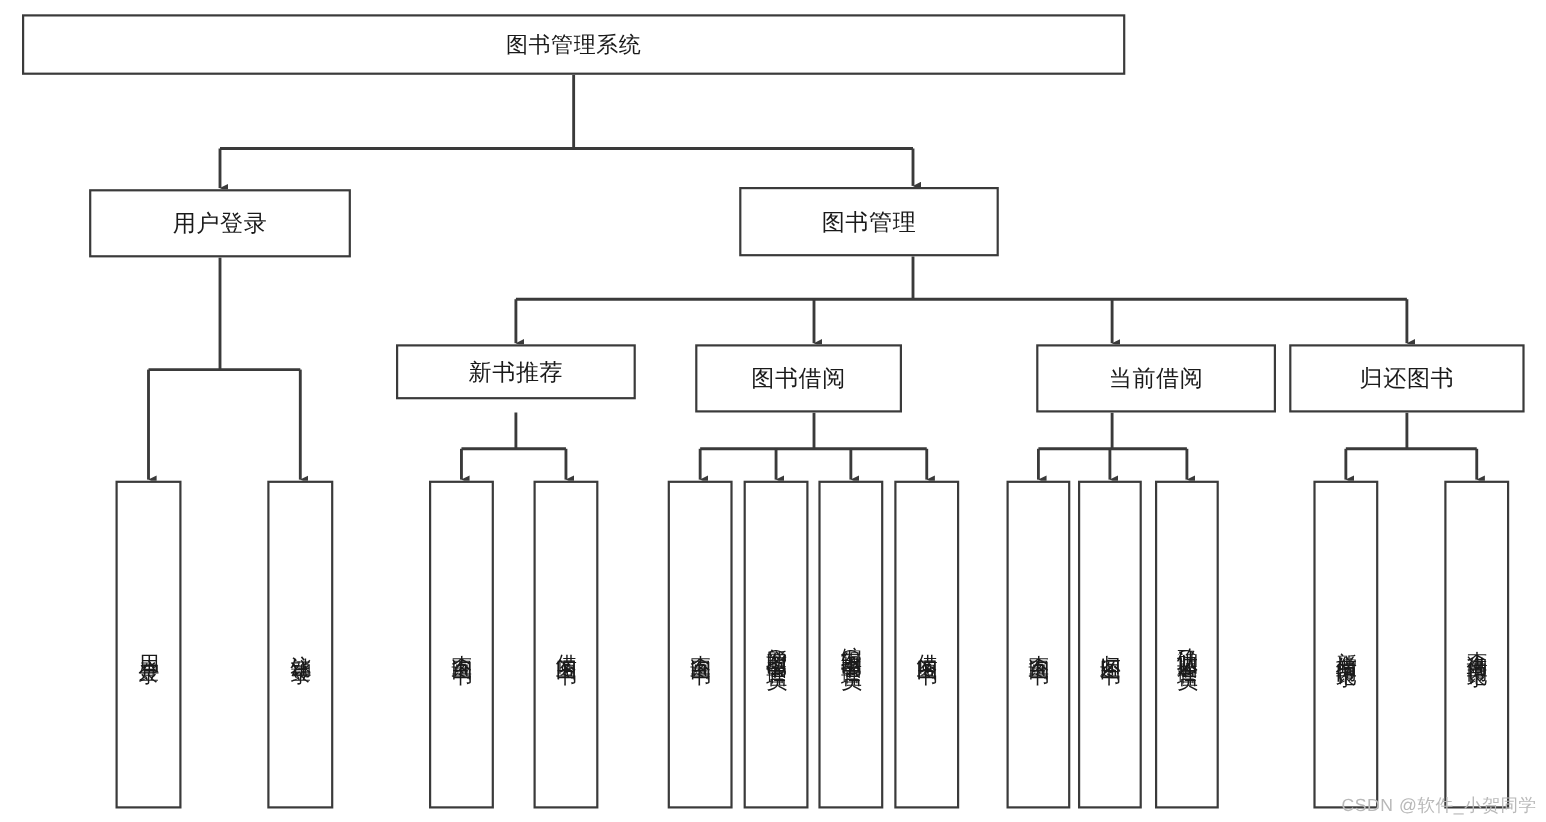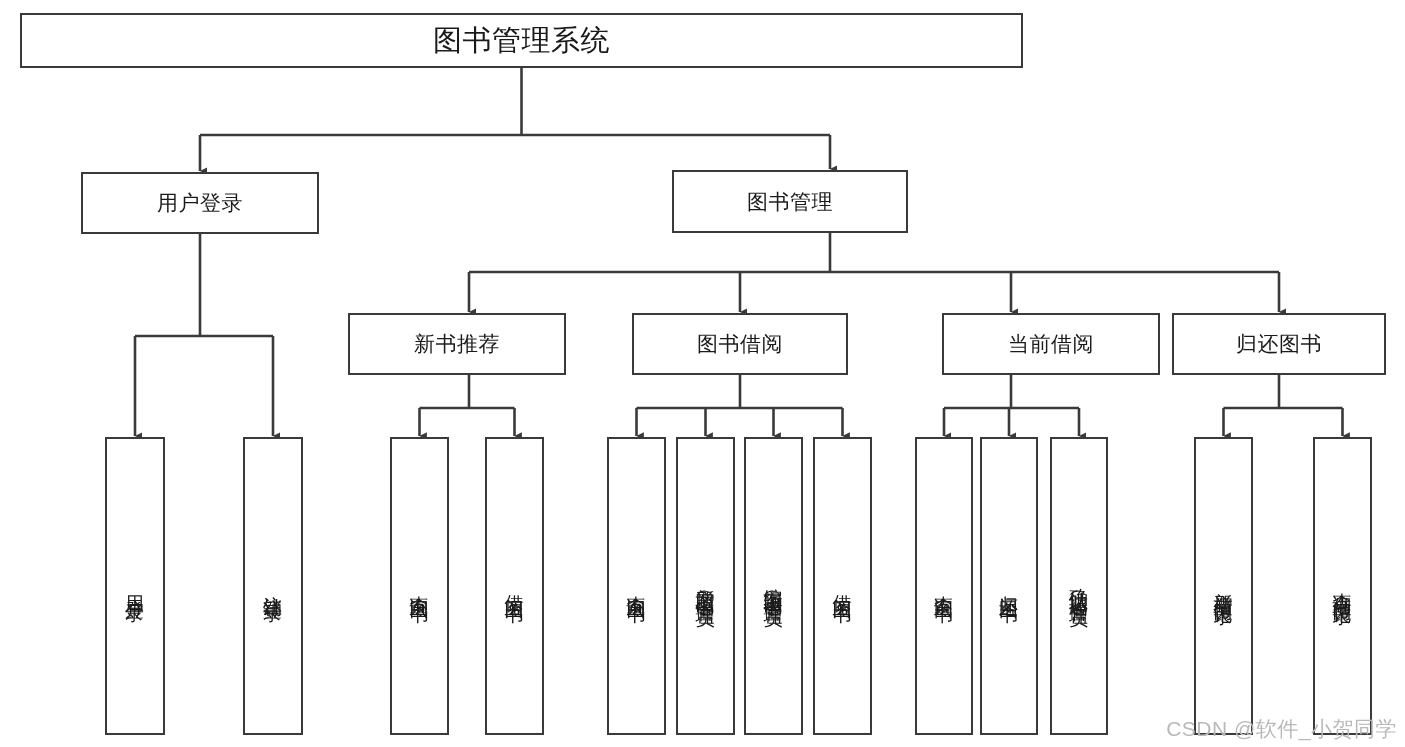--- a/index.html
+++ b/index.html
@@ -48,28 +48,28 @@
     line-height: 1;
   }
   .node-label {
     white-space: nowrap;
   }
   .node-box.vertical .node-label {
     writing-mode: vertical-rl;
     text-orientation: upright;
   }
   .node-box.root {
-    font-size: 29px;
+    font-size: 20px;
     justify-content: center;
   }
   #watermark {
     position: absolute;
     right: 8px;
     bottom: 4px;
-    font-size: 21px;
+    font-size: 16px;
     color: #b9b9b9;
     letter-spacing: 0.5px;
     white-space: nowrap;
     pointer-events: none;
   }
 </style>
 </head>
 <body>
 
 <div id="diagram-root">
@@ -120,24 +120,24 @@
   <div id="node-layer">
       <div class="node-box horizontal root" style="left: 20px; top: 13px; width: 1003px; height: 55px;">
         <span class="node-label">图书管理系统</span>
       </div>
       <div class="node-box horizontal" style="left: 81px; top: 172px; width: 238px; height: 62px;">
         <span class="node-label">用户登录</span>
       </div>
       <div class="node-box horizontal" style="left: 672px; top: 170px; width: 236px; height: 63px;">
         <span class="node-label">图书管理</span>
       </div>
-      <div class="node-box horizontal" style="left: 348px; top: 313px; width: 218px; height: 62px;">
+      <div class="node-box horizontal" style="left: 360px; top: 313px; width: 218px; height: 50px;">
         <span class="node-label">新书推荐</span>
       </div>
-      <div class="node-box horizontal" style="left: 632px; top: 313px; width: 216px; height: 62px;">
+      <div class="node-box horizontal" style="left: 632px; top: 313px; width: 188px; height: 62px;">
         <span class="node-label">图书借阅</span>
       </div>
       <div class="node-box horizontal" style="left: 902px; top: 313px; width: 218px; height: 62px; margin-left: 40px;">
         <span class="node-label">当前借阅</span>
       </div>
       <div class="node-box horizontal" style="left: 1172px; top: 313px; width: 214px; height: 62px;">
         <span class="node-label">归还图书</span>
       </div>
       <div class="node-box vertical" style="left: 105px; top: 437px; width: 60px; height: 298px;">
         <span class="node-label">用户登录</span>

